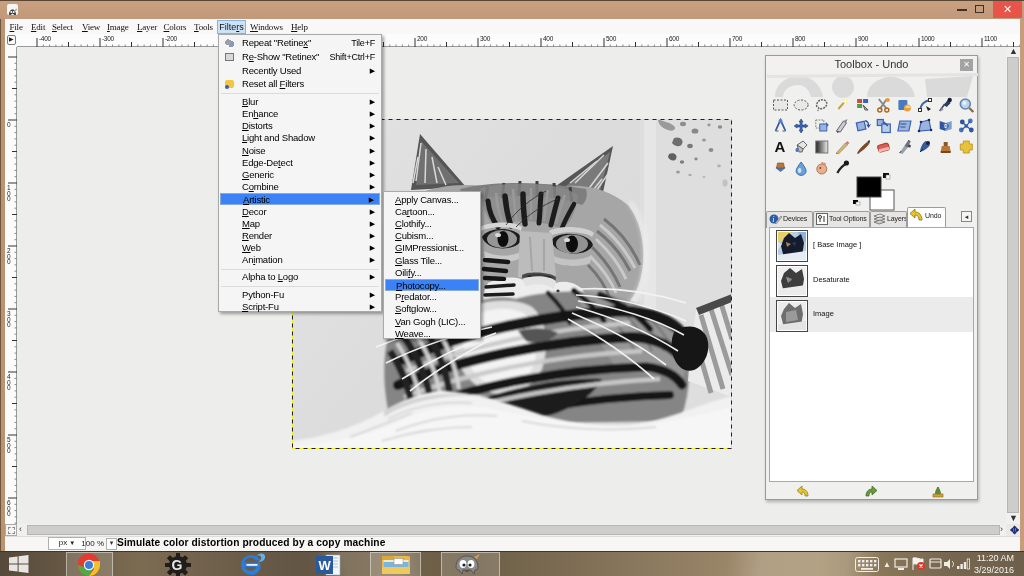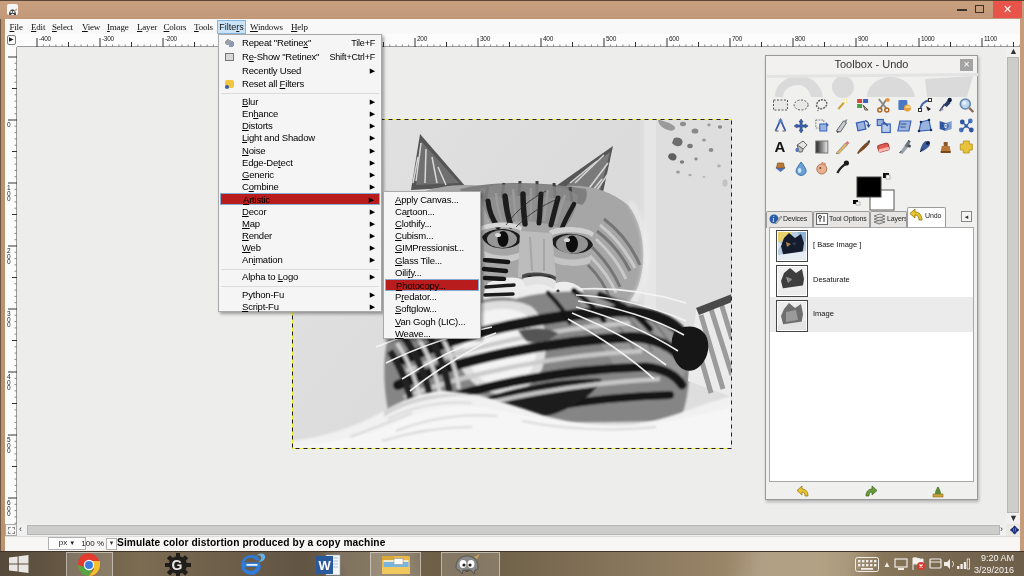--- a/index.html
+++ b/index.html
@@ -53,21 +53,21 @@
 
 .menu { position:absolute; background:#f5f5f5; border:1px solid #a9a9a9; box-shadow:2px 2px 3px rgba(0,0,0,0.35); font-size:9.5px; letter-spacing:-0.2px; color:#000; }
 #fmenu { left:218px; top:34px; width:164px; height:278px; }
 #smenu { left:383px; top:191px; width:98px; height:148px; }
 .mi { position:absolute; left:1px; width:calc(100% - 2px); height:12px; line-height:12px; white-space:nowrap; }
 .mi .txt { position:absolute; left:22px; top:0; }
 .mi .stx { position:absolute; left:10px; top:0; }
 .mi .arr { position:absolute; right:5px; top:0px; font-size:7px; }
 .mi .sc { position:absolute; right:5px; top:0; font-size:9px; }
 .mi u { text-decoration:underline; }
-.hl { background:#b91c1c; border:1px solid #86abd4; }
+.hl { background:#3b82f6; border:1px solid #86abd4; }
 .msep { position:absolute; left:2px; width:calc(100% - 4px); height:1px; background:#dcdcdc; }
 
 .tab { top:4px; height:17px; background:#e6e5e3; border:1px solid #9c9c9c; border-bottom:none; border-radius:2px 2px 0 0; font-size:7px; letter-spacing:-0.1px; color:#222; white-space:nowrap; overflow:hidden; }
 .tab svg { vertical-align:middle; margin:1px 1px 0 2px; }
 .tab span { vertical-align:middle; }
 .tab.active { top:0px; height:21px; background:#fff; }
 
 .tbtn { top:0px; height:25px; background:rgba(255,255,250,0.16); border:1px solid rgba(255,255,250,0.45); }
 </style>
 </head>
@@ -905,17 +905,17 @@
         <path d="M9,3 C11,5 11,7 9,9" stroke="#efece6" fill="none"></path>
     </svg>
     <svg width="13" height="12" viewBox="0 0 13 12" style="position:absolute;left:957px;top:6px">
       <g fill="#efece6">
           <rect x="0" y="8" width="2.4" height="3"></rect>
           <rect x="3.4" y="6" width="2.4" height="5"></rect>
           <rect x="6.8" y="4" width="2.4" height="7"></rect>
           <rect x="10.2" y="1" width="2.4" height="10" fill="none" stroke="#efece6" stroke-width="0.8"></rect>
         </g>
     </svg>
-    <div class="abs" style="left:930px;top:1px;width:84px;text-align:right;color:#f6f4ef;font-size:9px;">9:20 AM</div>
+    <div class="abs" style="left:930px;top:1px;width:84px;text-align:right;color:#f6f4ef;font-size:9px;">11:20 AM</div>
     <div class="abs" style="left:930px;top:13px;width:84px;text-align:right;color:#f6f4ef;font-size:9px;">3/29/2016</div>
   </div>
 
 </div>
 
 </body></html>

